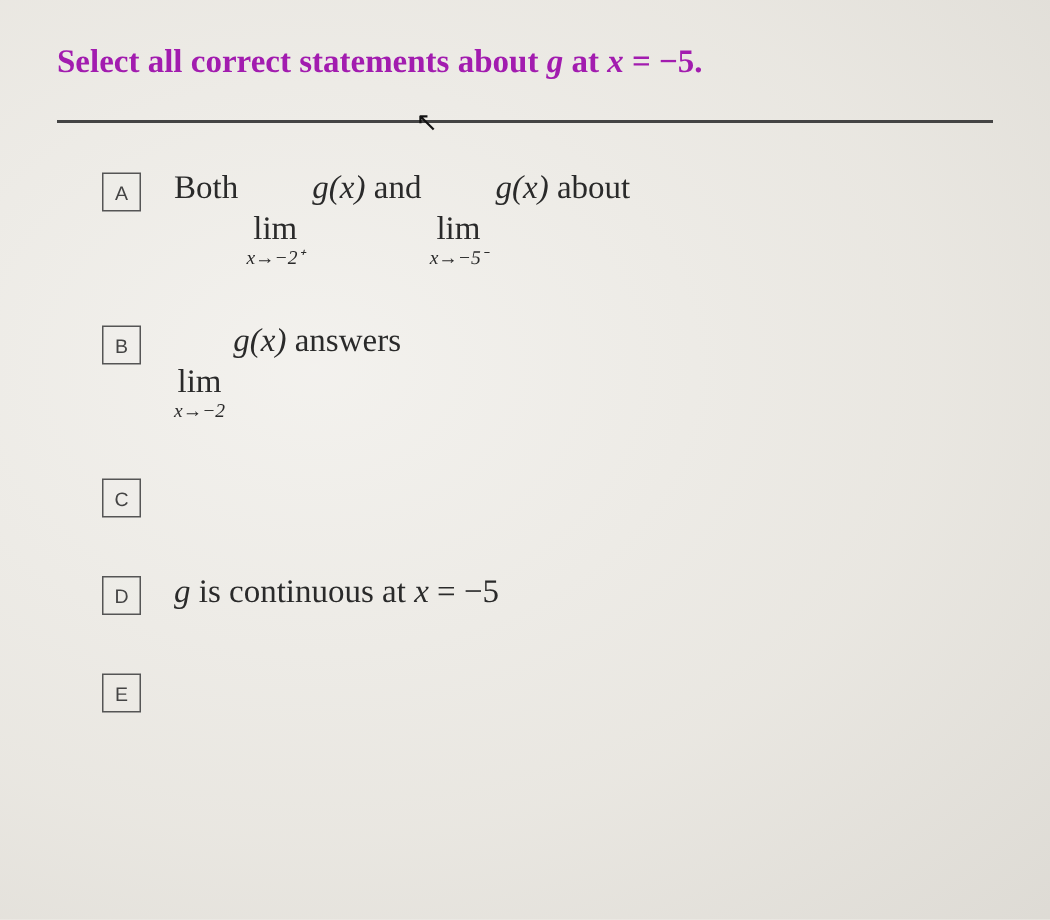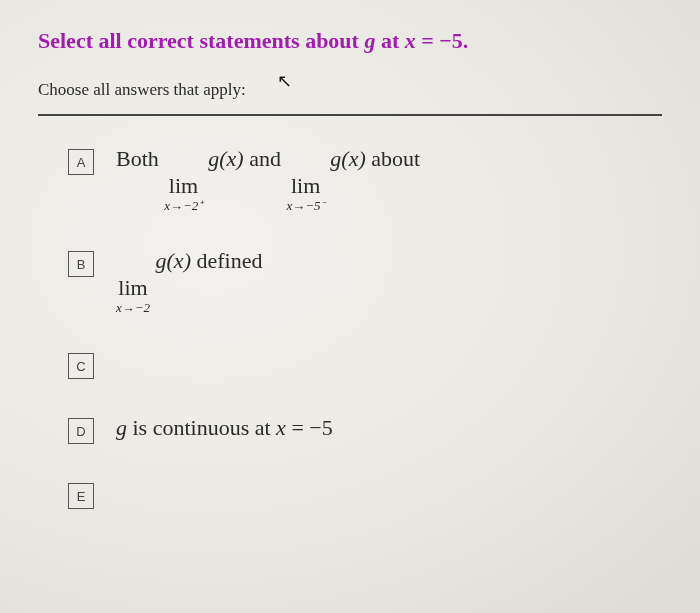--- a/index.html
+++ b/index.html
@@ -89,21 +89,20 @@
     }
   </style>
 </head>
 <body>
 
 <div class="prompt-line">
   <span>Select all correct statements about </span><span class="ital">g</span><span> at </span><span class="ital">x</span><span> = </span><span>−5</span><span>.</span>
 </div>
 
 <div class="sub-line">
-  <span>Choose all answers that apply:</span>
   <span class="cursor">↖</span>
 </div>
 
 <hr class="hr">
 
 <div class="choices">
 
   <div class="choice">
     <div class="letter-box">A</div>
     <div class="choice-text">
@@ -124,21 +123,21 @@
   </div>
 
   <div class="choice">
     <div class="letter-box">B</div>
     <div class="choice-text">
       <span class="limit">
         <span class="lim-top">lim</span>
         <span class="lim-bot">x→−2</span>
       </span>
       <span class="ital"> g(x)</span>
-      <span> defined</span>
+      <span> answers</span>
     </div>
   </div>
 
   <div class="choice">
     <div class="letter-box">C</div>
   </div>
 
   <div class="choice">
     <div class="letter-box">D</div>
     <div class="choice-text">

